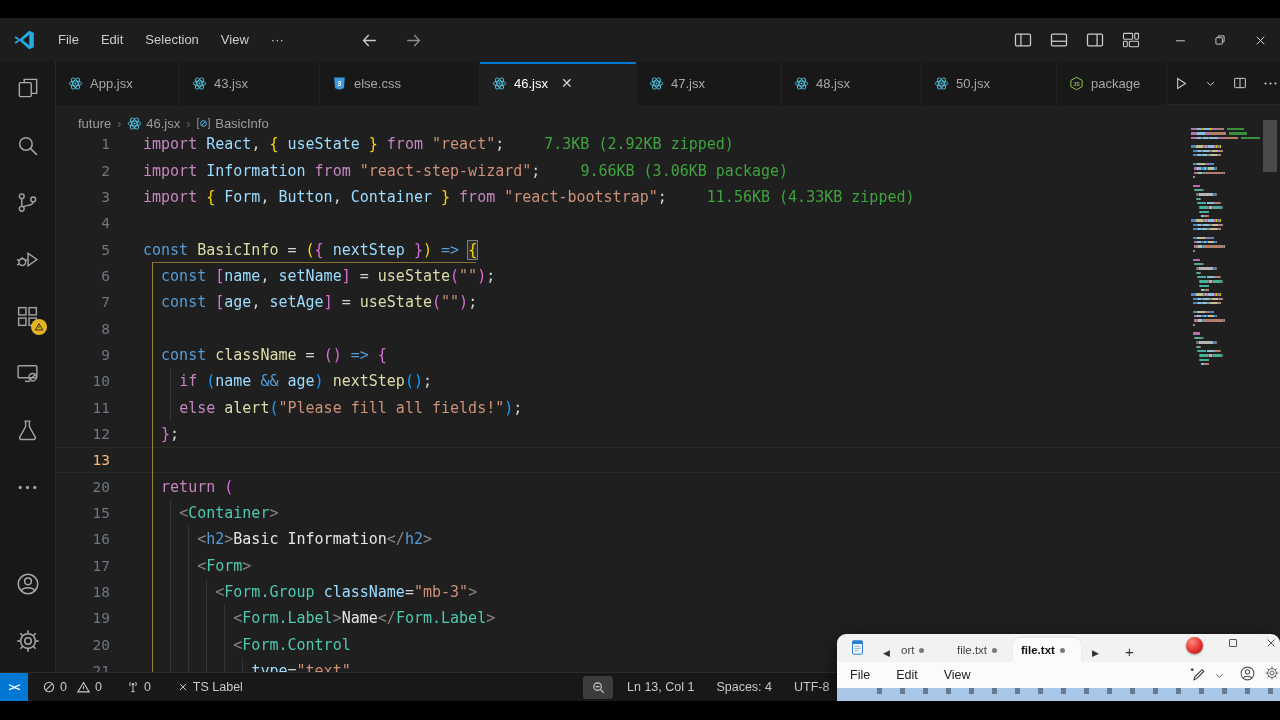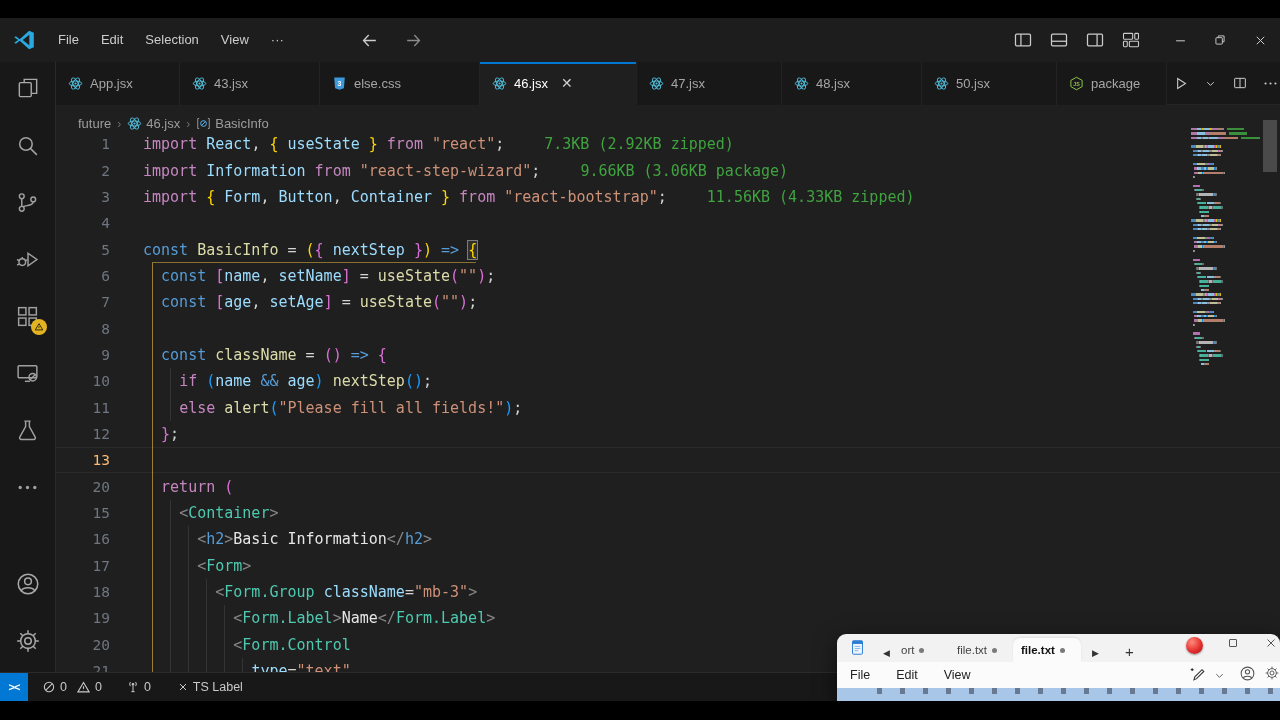--- a/index.html
+++ b/index.html
@@ -864,20 +864,31 @@
           </svg>
         <span>0</span>
       </div>
       <div class="sb-item" style="margin-left:10px;">
         <svg viewBox="0 0 24 24" width="12" height="12" stroke="#c8c8c8" stroke-width="2">
             <path d="M6 6 L18 18 M18 6 L6 18"></path>
           </svg>
         <span>TS Label</span>
       </div>
     </div>
+    <div class="sb-right">
+      <div class="sb-zoombox">
+        <svg viewBox="0 0 24 24" width="15" height="15" fill="none" stroke="#d0d0d0" stroke-width="1.8">
+            <circle cx="10.5" cy="10.5" r="6"></circle>
+            <path d="M15 15 L20.5 20.5 M7.5 10.5 H13.5"></path>
+          </svg>
+      </div>
+      <div class="sb-item">Ln 13, Col 1</div>
+      <div class="sb-item">Spaces: 4</div>
+      <div class="sb-item">UTF-8</div>
+    </div>
   </div>
 
   <div class="notepad">
     <div class="np-titlebar">
       <span class="np-appicon">
         <svg viewBox="0 0 24 24" width="17" height="17">
             <rect x="5" y="2.5" width="14" height="19" rx="1.5" fill="#eef6fd" stroke="#2d7dd2" stroke-width="1.4"></rect>
             <rect x="5" y="2.5" width="14" height="4.5" fill="#2d7dd2"></rect>
             <path d="M8 10.5 H16 M8 13.5 H16 M8 16.5 H13" stroke="#7fb3e6" stroke-width="1.3"></path>
           </svg>

